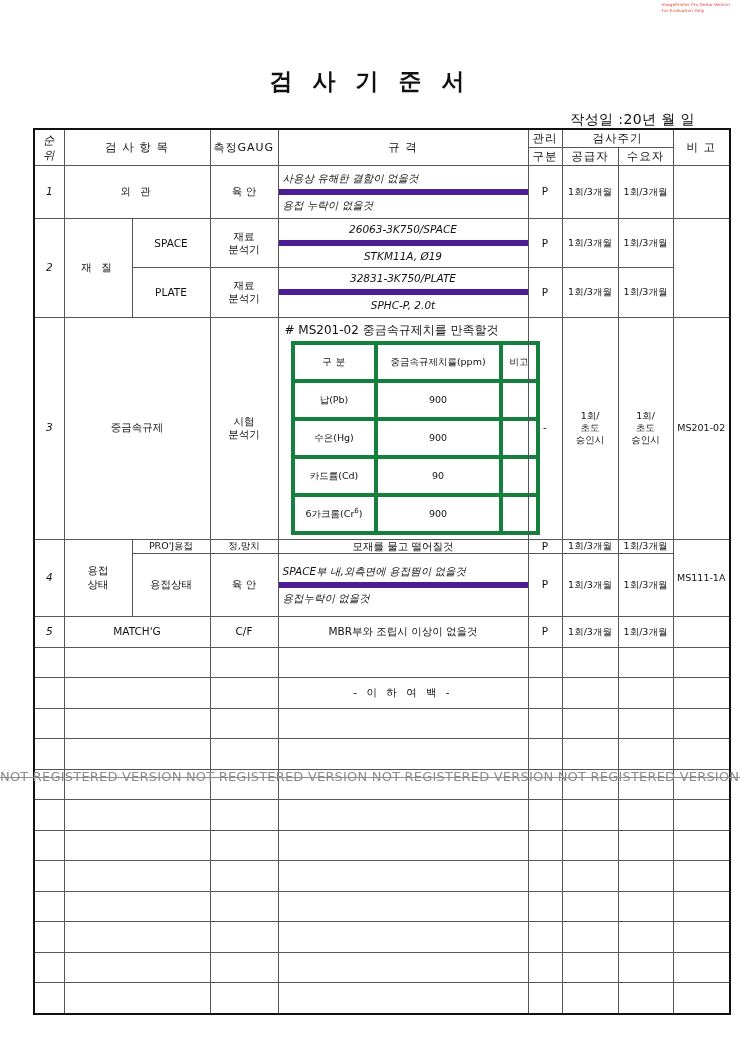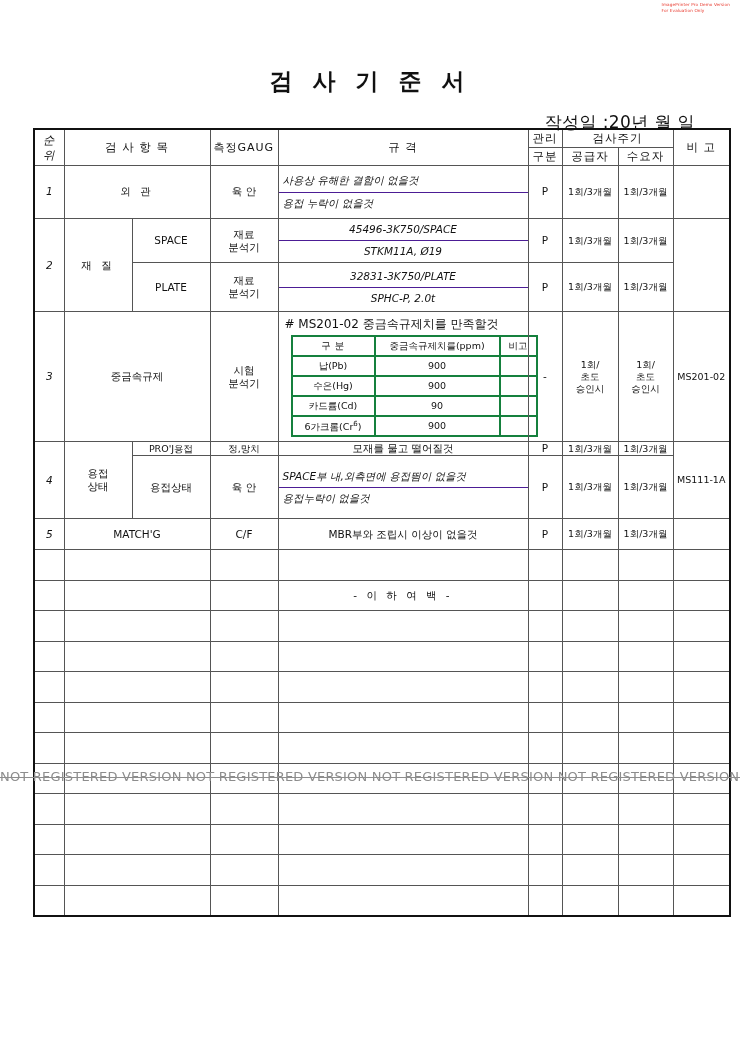--- a/index.html
+++ b/index.html
@@ -30,21 +30,21 @@
     text-align:center;
     font-size:23px;
     font-weight:bold;
     letter-spacing:6px;
     color:#111;
   }
 
   
   .date-line{
     position:absolute;right:45px;top:111px;
-    font-size:17px;
+    font-size:14px;
     color:#111;
     letter-spacing:.4px;
     white-space:nowrap;
   }
 
   
   .tbl-wrap{position:absolute;left:33px;top:128px;width:662px;}
   table.main{
     border-collapse:collapse;
     width:662px;
@@ -71,45 +71,45 @@
   .left{text-align:left;padding-left:6px;}
   .spaced{letter-spacing:3px;}
   .sm{font-size:9.5px;}
   .gauge-clip{
     overflow:hidden;white-space:nowrap;font-size:11px;
   }
   .twoline{
     display:flex;flex-direction:column;justify-content:center;height:100%;font-style:italic;
   }
   .twoline > div{padding:4px 0 4px 4px;text-align:left;}
-  .twoline > div + div{border-top:1px solid #4c1d95;}
+  .twoline > div + div{border-top:6px solid #4c1d95;}
   .twoline.center > div{text-align:center;padding-left:0;}
   .h-row1{height:52px;}
   .h-row2{height:48px;}
   .h-row3{height:124px;}
   .h-row4a{height:34px;}
   .h-row4b{height:62px;}
   .h-row5{height:30px;}
   .h-empty{height:29.5px;}
 
   
   .spec-block{text-align:left;padding:4px 2px 4px 4px;}
   .spec-title{font-size:12px;margin:1px 0 3px 2px;color:#111;}
   table.metal{
     border-collapse:collapse;
     margin-left:8px;
     width:245px;
     font-size:9.5px;
     table-layout:fixed;
   }
   table.metal td{
-    border:2px solid #15803d;
+    border:4px solid #15803d;
     height:18px;
     text-align:center;
-    padding:0 2px;
+    padding:8px 2px;
     color:#111;
   }
   table.metal td.k{letter-spacing:.5px;}
   .sup{font-size:7px;vertical-align:super;}
 
   
   .reg-band{
     position:absolute;left:0;top:769px;width:760px;
     font-size:13px;
     color:#8d8d8d;
@@ -187,21 +187,21 @@
     <tr>
       <td class="outer-l h-row2" rowspan="2">2</td>
       <td class="spaced" rowspan="2">재 질</td>
       <td>SPACE</td>
       <td>
         <div>재료</div>
         <div>분석기</div>
       </td>
       <td style="padding:0">
         <div class="twoline center">
-          <div>45496-3K750/SPACE</div>
+          <div>26063-3K750/SPACE</div>
           <div>STKM11A, Ø19</div>
         </div>
       </td>
       <td>P</td>
       <td class="sm">1회/3개월</td>
       <td class="sm">1회/3개월</td>
       <td class="outer-r" rowspan="2"></td>
     </tr>
 
     <tr>

